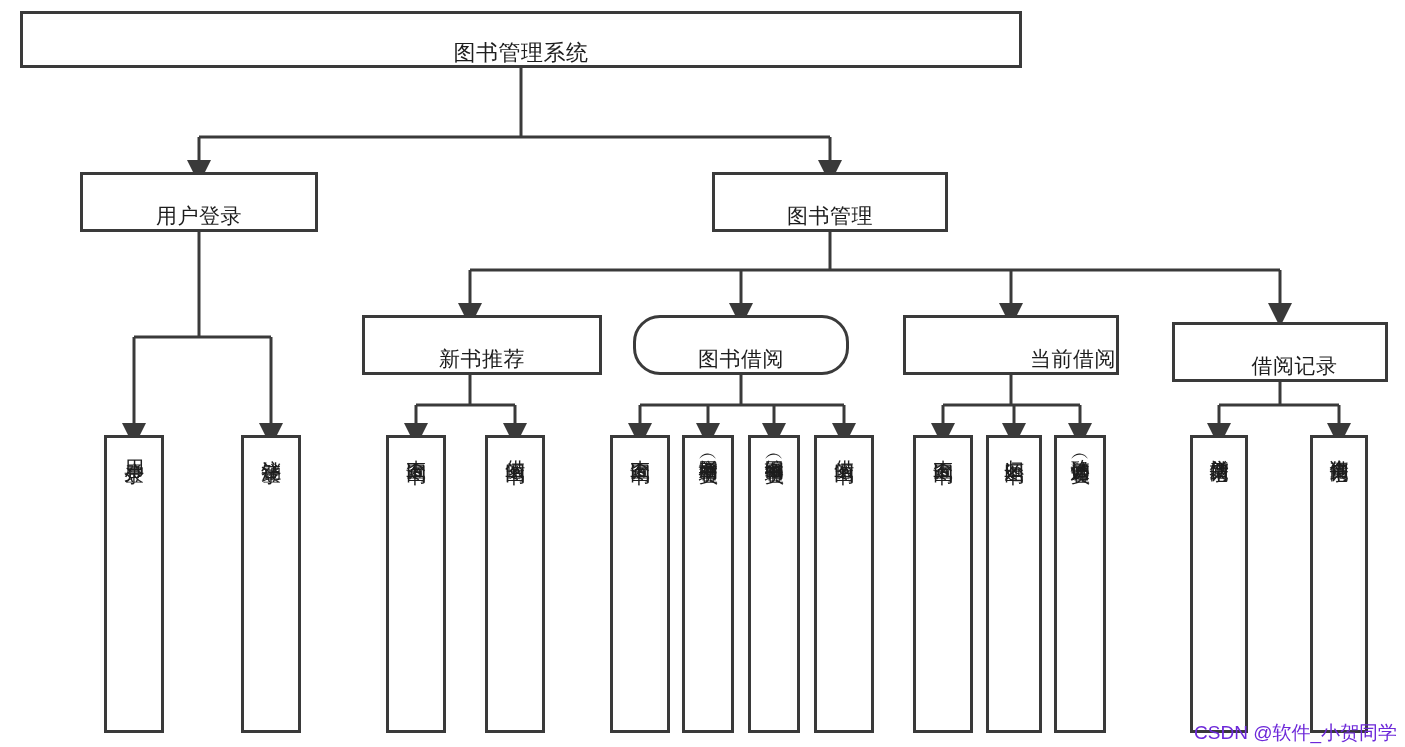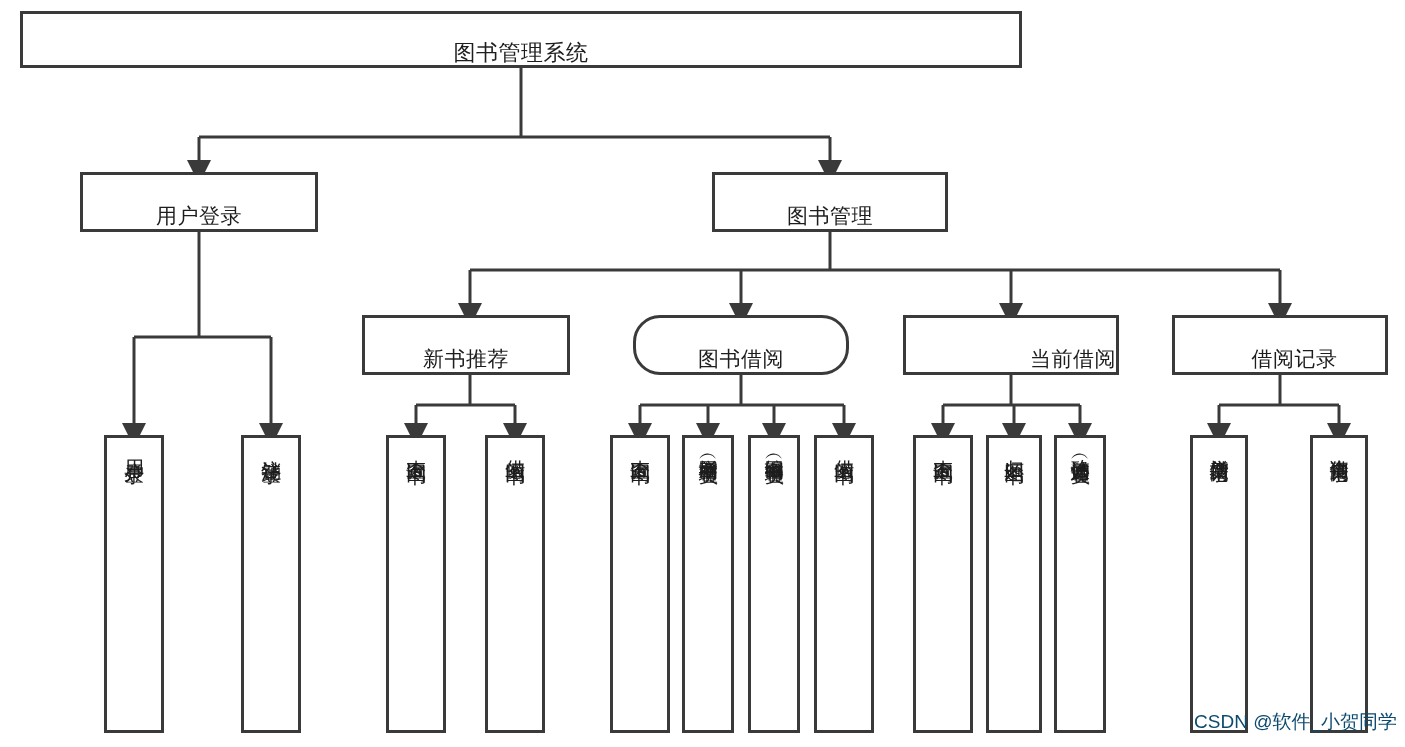--- a/index.html
+++ b/index.html
@@ -65,23 +65,23 @@
     white-space: normal;
     max-height: 286px;
   }
   .node.v.tall .lbl {
     font-size: 19px;
     letter-spacing: 1px;
   }
   #watermark {
     position: absolute;
     right: 8px;
-    bottom: 12px;
+    bottom: 1px;
     font-size: 19px;
-    color: #0c4a6e;
+    color: #6d28d9;
     z-index: 5;
     white-space: pre;
   }
 </style>
 </head>
 <body>
 
 <div id="canvas">
 
   <svg id="wires" viewBox="0 0 1405 747" xmlns="http://www.w3.org/2000/svg">
@@ -130,30 +130,30 @@
   <div id="nodes-layer">
       <div class="node h root" style="left: 20px; top: 11px; width: 1002px; height: 57px;">
         <span class="lbl">图书管理系统</span>
       </div>
       <div class="node h" style="left: 80px; top: 172px; width: 238px; height: 60px;">
         <span class="lbl">用户登录</span>
       </div>
       <div class="node h" style="left: 712px; top: 172px; width: 236px; height: 60px; text-align: right;">
         <span class="lbl">图书管理</span>
       </div>
-      <div class="node h" style="left: 362px; top: 315px; width: 208px; height: 60px;">
+      <div class="node h" style="left: 362px; top: 315px; width: 240px; height: 60px;">
         <span class="lbl">新书推荐</span>
       </div>
       <div class="node h" style="left: 633px; top: 315px; width: 216px; height: 60px; border-radius: 27px;">
         <span class="lbl">图书借阅</span>
       </div>
       <div class="node h" style="left: 903px; top: 315px; width: 216px; height: 60px; justify-content: flex-end;">
         <span class="lbl">当前借阅</span>
       </div>
-      <div class="node h" style="left: 1172px; top: 315px; width: 216px; height: 60px; padding-left: 29px;">
+      <div class="node h" style="left: 1172px; top: 322px; width: 216px; height: 60px; padding-left: 29px;">
         <span class="lbl">借阅记录</span>
       </div>
       <div class="node v" style="left: 104px; top: 435px; width: 60px; height: 298px;">
         <span class="lbl">用户登录</span>
       </div>
       <div class="node v" style="left: 241px; top: 435px; width: 60px; height: 298px;">
         <span class="lbl">注销登录</span>
       </div>
       <div class="node v" style="left: 386px; top: 435px; width: 60px; height: 298px;">
         <span class="lbl">查询图书</span>

